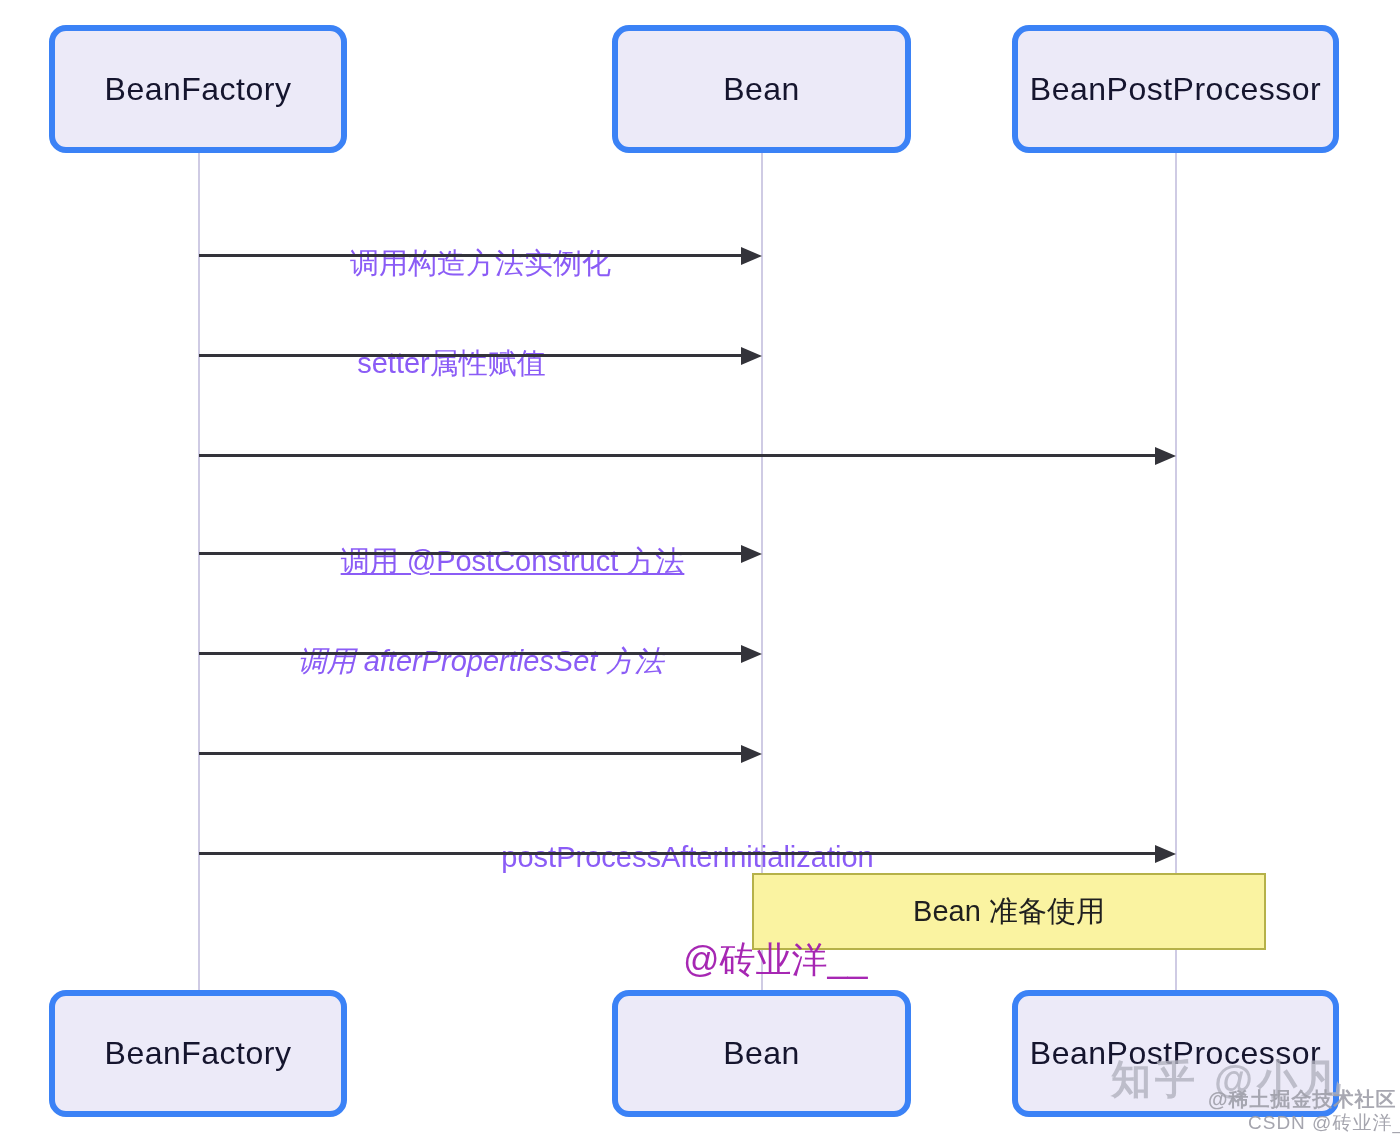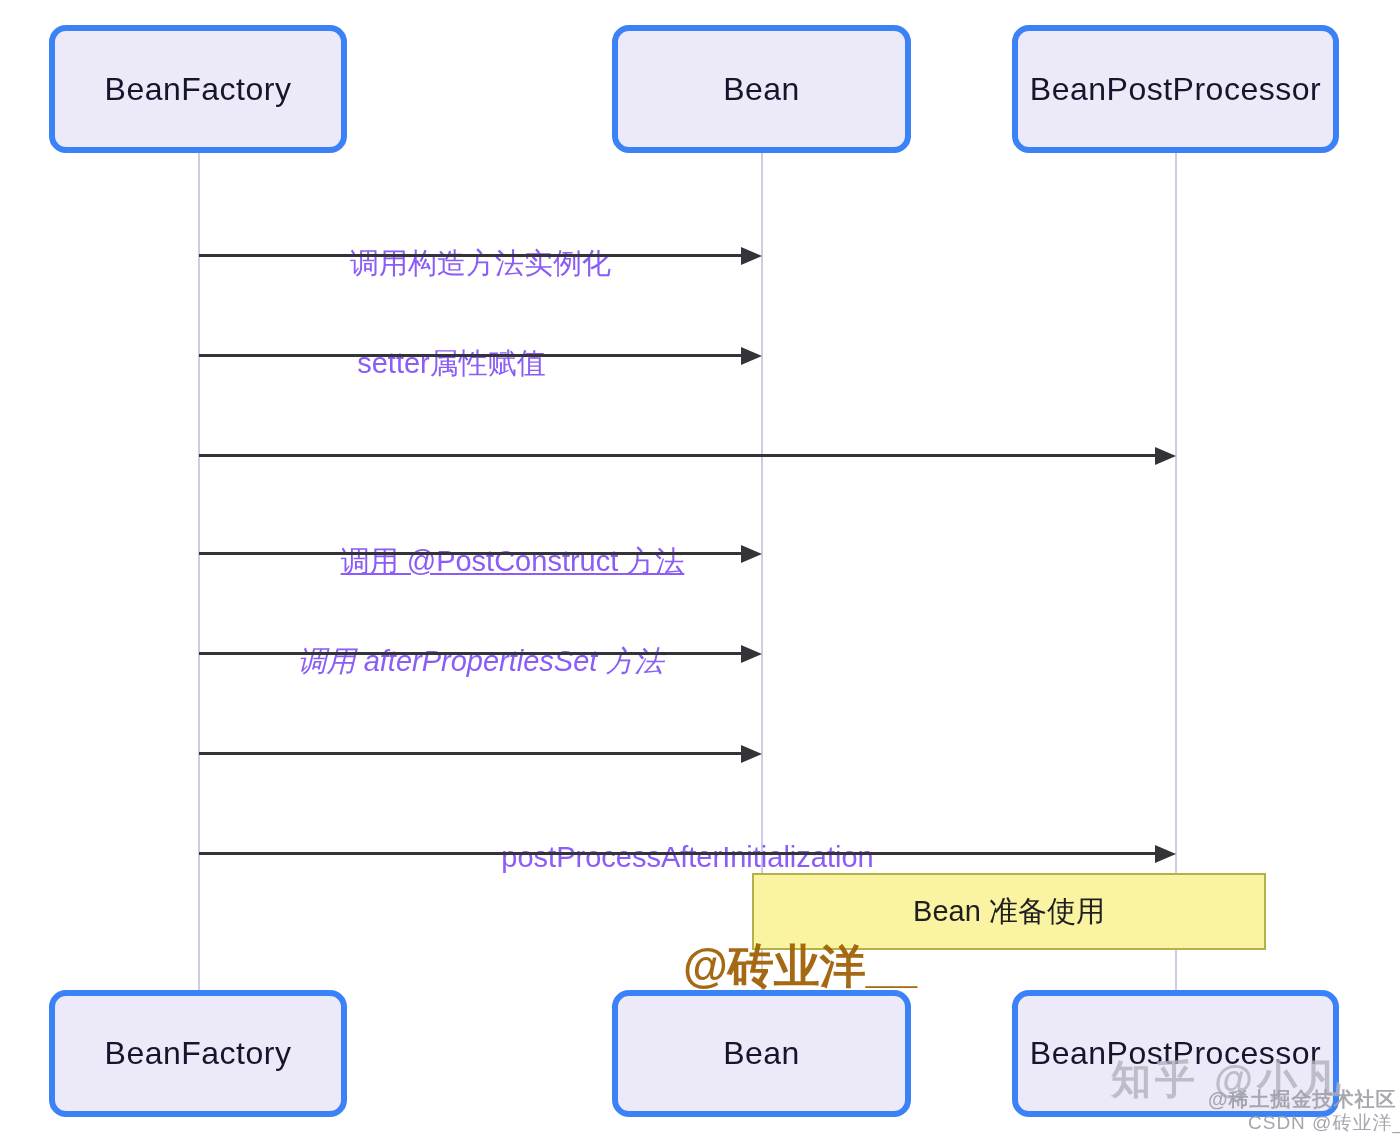--- a/index.html
+++ b/index.html
@@ -33,21 +33,21 @@
     border-top:9px solid transparent;border-bottom:9px solid transparent;
   }
   .note{
     position:absolute;left:712px;top:873px;width:514px;height:77px;
     background:#faf3a1;border:2px solid #b5b149;box-sizing:border-box;
     display:flex;align-items:center;justify-content:center;
     font-size:29px;color:#1f1f1f;margin-left:40px;
   }
   .wm-gold{
     position:absolute;left:683px;top:936px;
-    font-size:46px;font-weight:bold;color:#a16207;opacity:0.95;
+    font-size:36px;font-weight:normal;color:#a21caf;opacity:0.95;
     white-space:nowrap;z-index:5;
   }
   .wm-zhihu{
     position:absolute;left:1111px;top:1052px;
     font-size:40px;font-weight:bold;color:rgba(178,178,190,0.8);
     letter-spacing:4px;white-space:nowrap;z-index:6;
   }
   .wm-juejin{
     position:absolute;left:1208px;top:1086px;
     font-size:20px;color:rgba(158,158,168,0.9);

